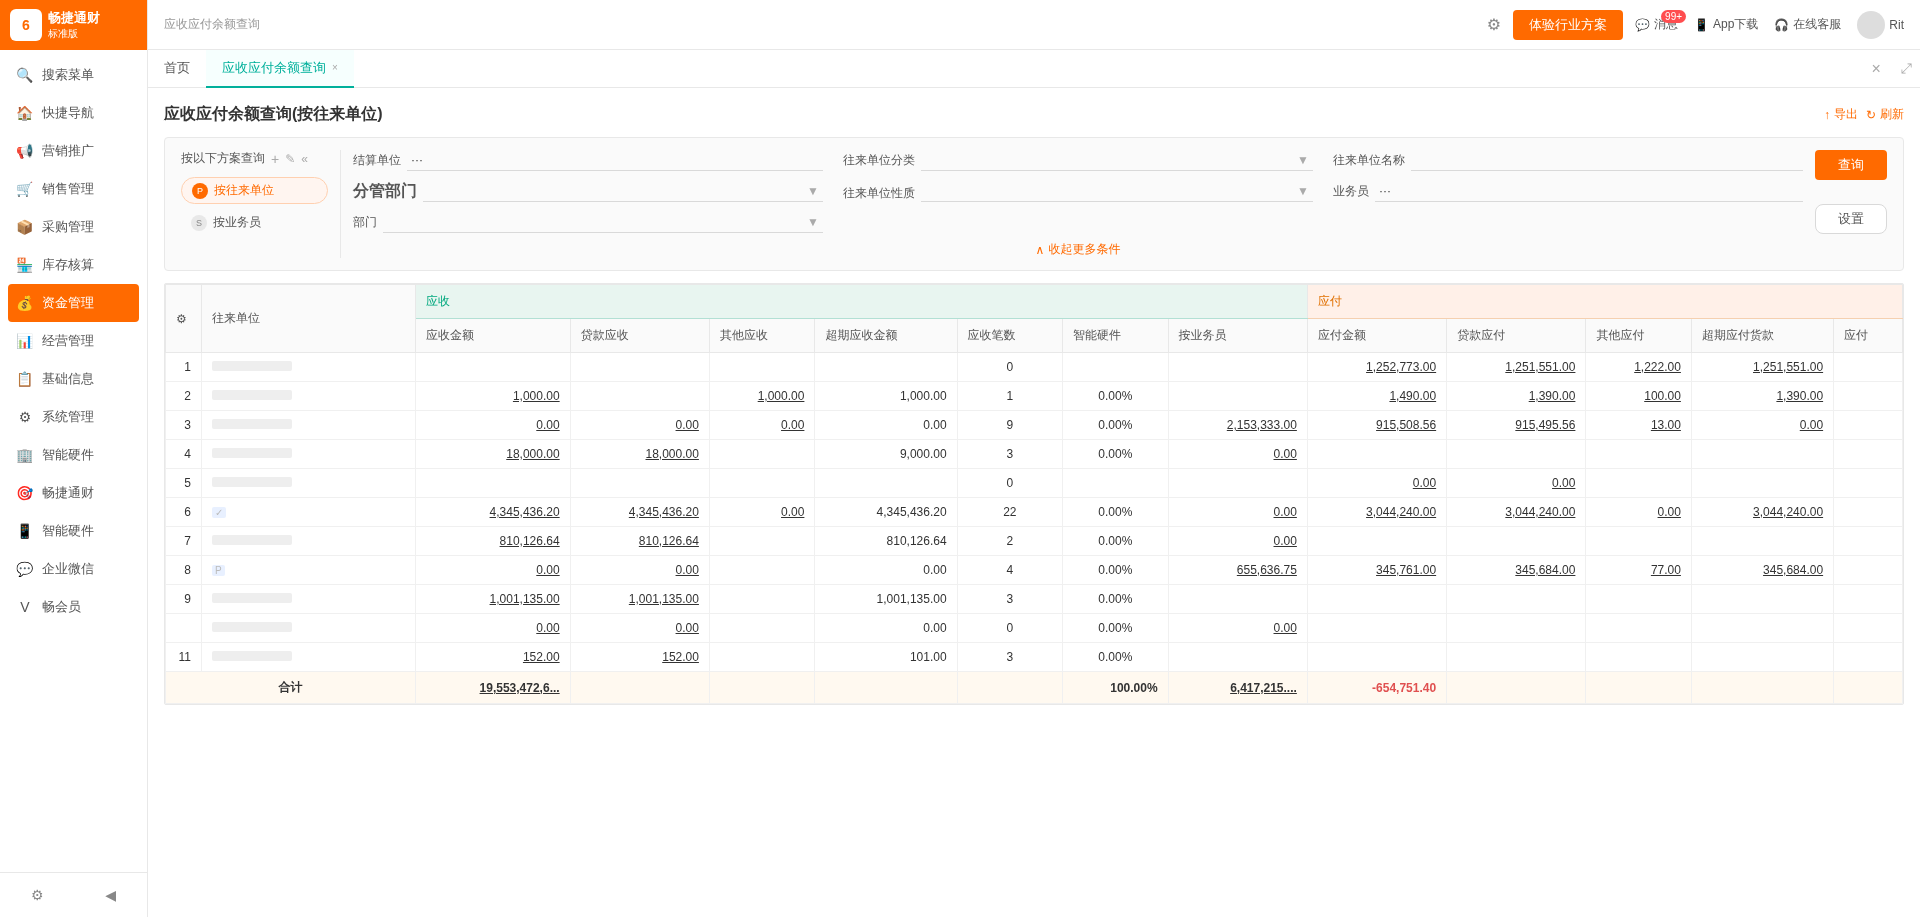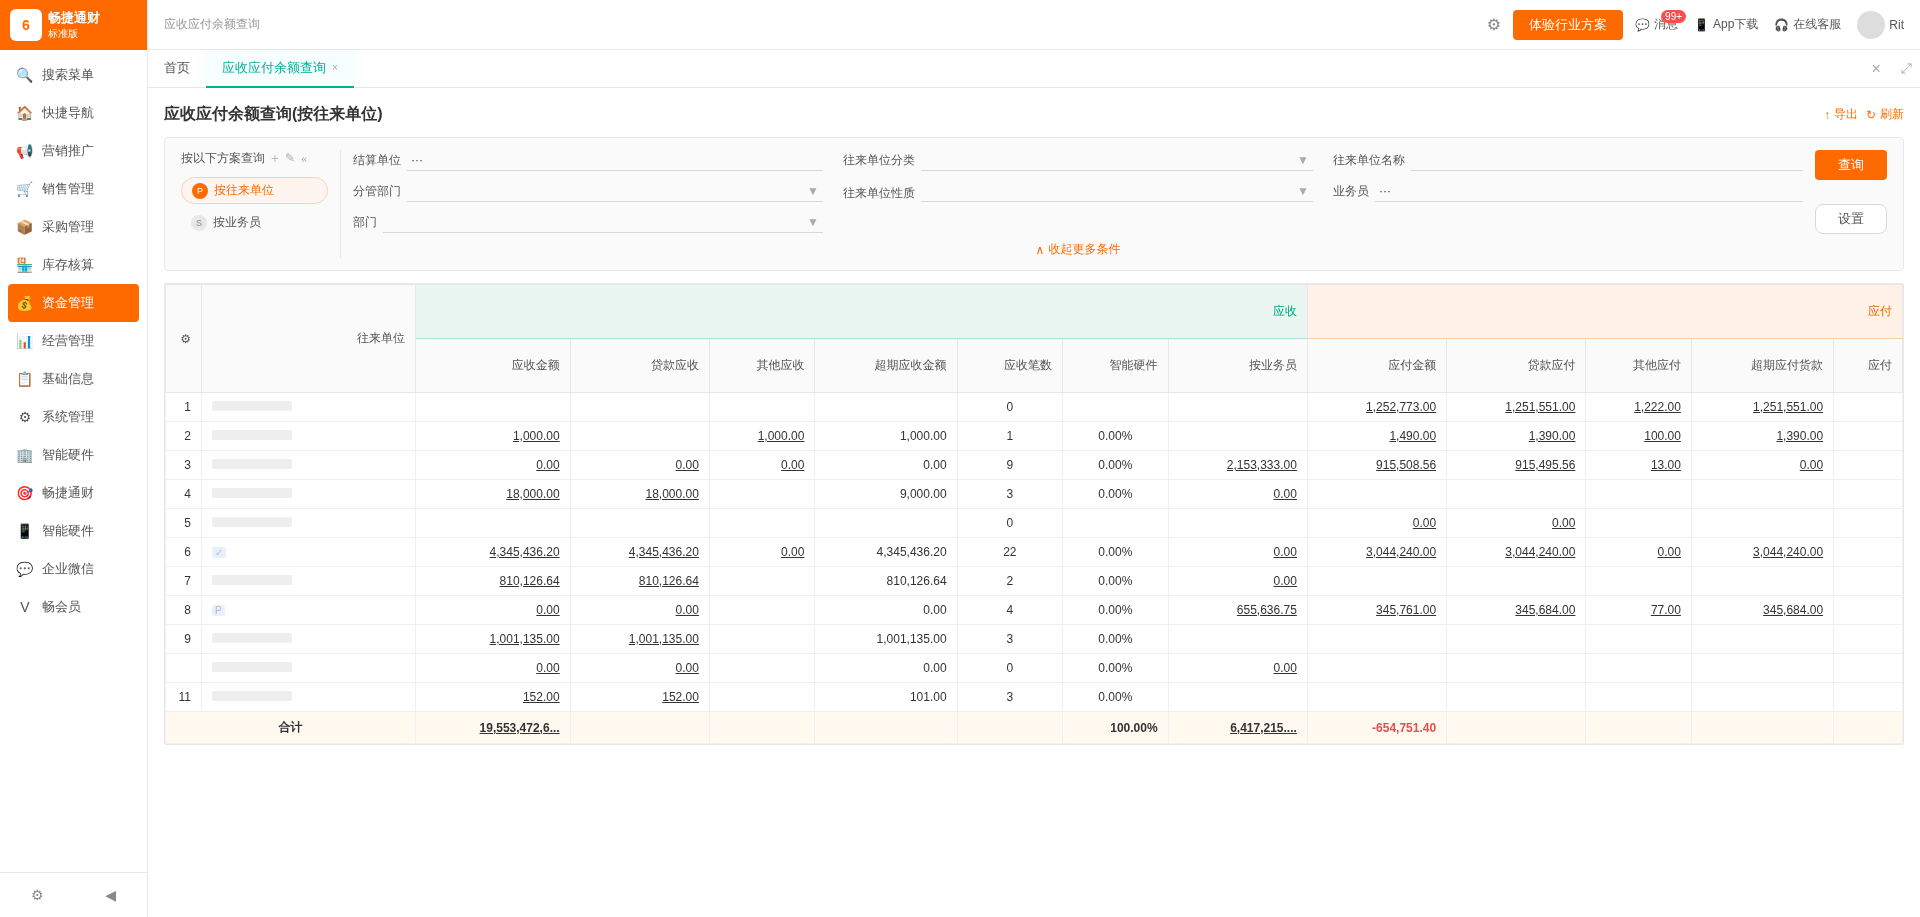--- a/index.html
+++ b/index.html
@@ -103,21 +103,21 @@
       padding: 5px 4px; font-size: 13px; cursor: pointer;
     }
 
     
     .table-container { overflow-x: auto; border: 1px solid #e8e8e8; border-radius: 2px; }
     .data-table {
       width: 100%; border-collapse: collapse; font-size: 12px; min-width: 1600px;
     }
     .data-table th {
       background: #fafafa; color: #555; font-weight: normal;
-      padding: 18px 10px; border: 1px solid #e8e8e8; text-align: right; white-space: nowrap;
+      padding: 8px 10px; border: 1px solid #e8e8e8; text-align: left; white-space: nowrap;
     }
     .data-table td {
       padding: 7px 10px; border: 1px solid #f0f0f0; text-align: right; white-space: nowrap; color: #333;
     }
     .data-table td.center { text-align: center; }
     .data-table td.left { text-align: left; }
     .data-table tr.total-row td { background: #fff9f0; font-weight: bold; }
     .col-link { color: #1890ff; text-decoration: underline; cursor: pointer; }
     .row-num { color: #888; text-align: center; }
 
@@ -258,21 +258,21 @@
           <div class="btn-refresh">
             <span>↻</span>
             <span>刷新</span>
           </div>
         </div>
       </div>
 
       <div style="display:flex; gap:12px; margin-bottom:12px; background:#fafafa; border:1px solid #e8e8e8; border-radius:4px; padding:12px 16px; position:relative;">
 
         <div style="min-width:160px; border-right:1px solid #e8e8e8; padding-right:12px;">
-          <div style="display:flex; align-items:center; gap:6px; margin-bottom:10px;font-family:Liberation Serif, serif;">
+          <div style="display:flex; align-items:center; gap:6px; margin-bottom:10px;">
             <span style="font-size:12px; color:#555;">按以下方案查询</span>
             <span style="color:#aaa; cursor:pointer; font-size:14px;">+</span>
             <span style="color:#aaa; cursor:pointer;">✎</span>
             <span style="color:#aaa; cursor:pointer;">«</span>
           </div>
           <div style="display:flex; align-items:center; gap:6px; margin-bottom:6px; background:#fff5f0; border:1px solid #ffd0b0; border-radius:14px; padding:4px 10px; cursor:pointer;">
             <div style="width:16px;height:16px;border-radius:50%;background:#ff6a00;color:#fff;display:flex;align-items:center;justify-content:center;font-size:9px;">P</div>
             <span style="font-size:12px; color:#ff6a00;">按往来单位</span>
           </div>
           <div style="display:flex; align-items:center; gap:6px; padding:4px 10px; cursor:pointer;">
@@ -296,21 +296,21 @@
                 <span></span>
                   <span style="color:#aaa;">▼</span>
               </div>
             </div>
             <div style="display:flex; align-items:center; gap:6px;">
               <span style="color:#555;font-size:12px;white-space:nowrap;">往来单位名称</span>
               <input style="flex: 1 1 0%; border-top: none; border-right: none; border-left: none; border-image: initial; border-bottom: 1px solid rgb(217, 217, 217); padding: 3px 4px; font-size: 12px; outline: none; background: transparent;">
             </div>
 
             <div style="display:flex; align-items:center; gap:6px;">
-              <span style="color:#555;font-size:12px;white-space:nowrap;">分管部门</span>
+              <span style="color:#555;font-size:16px;white-space:nowrap;font-weight:bold;">分管部门</span>
               <div style="flex:1;border-bottom:1px solid #d9d9d9;padding:3px 4px;font-size:12px;cursor:pointer;display:flex;justify-content:space-between;">
                 <span></span>
                   <span style="color:#aaa;">▼</span>
               </div>
             </div>
             <div style="display:flex; align-items:flex-end; gap:6px;">
               <span style="color:#555;font-size:12px;white-space:nowrap;">往来单位性质</span>
               <div style="flex:1;border-bottom:1px solid #d9d9d9;padding:3px 4px;font-size:12px;cursor:pointer;display:flex;justify-content:space-between;">
                 <span></span>
                   <span style="color:#aaa;">▼</span>

